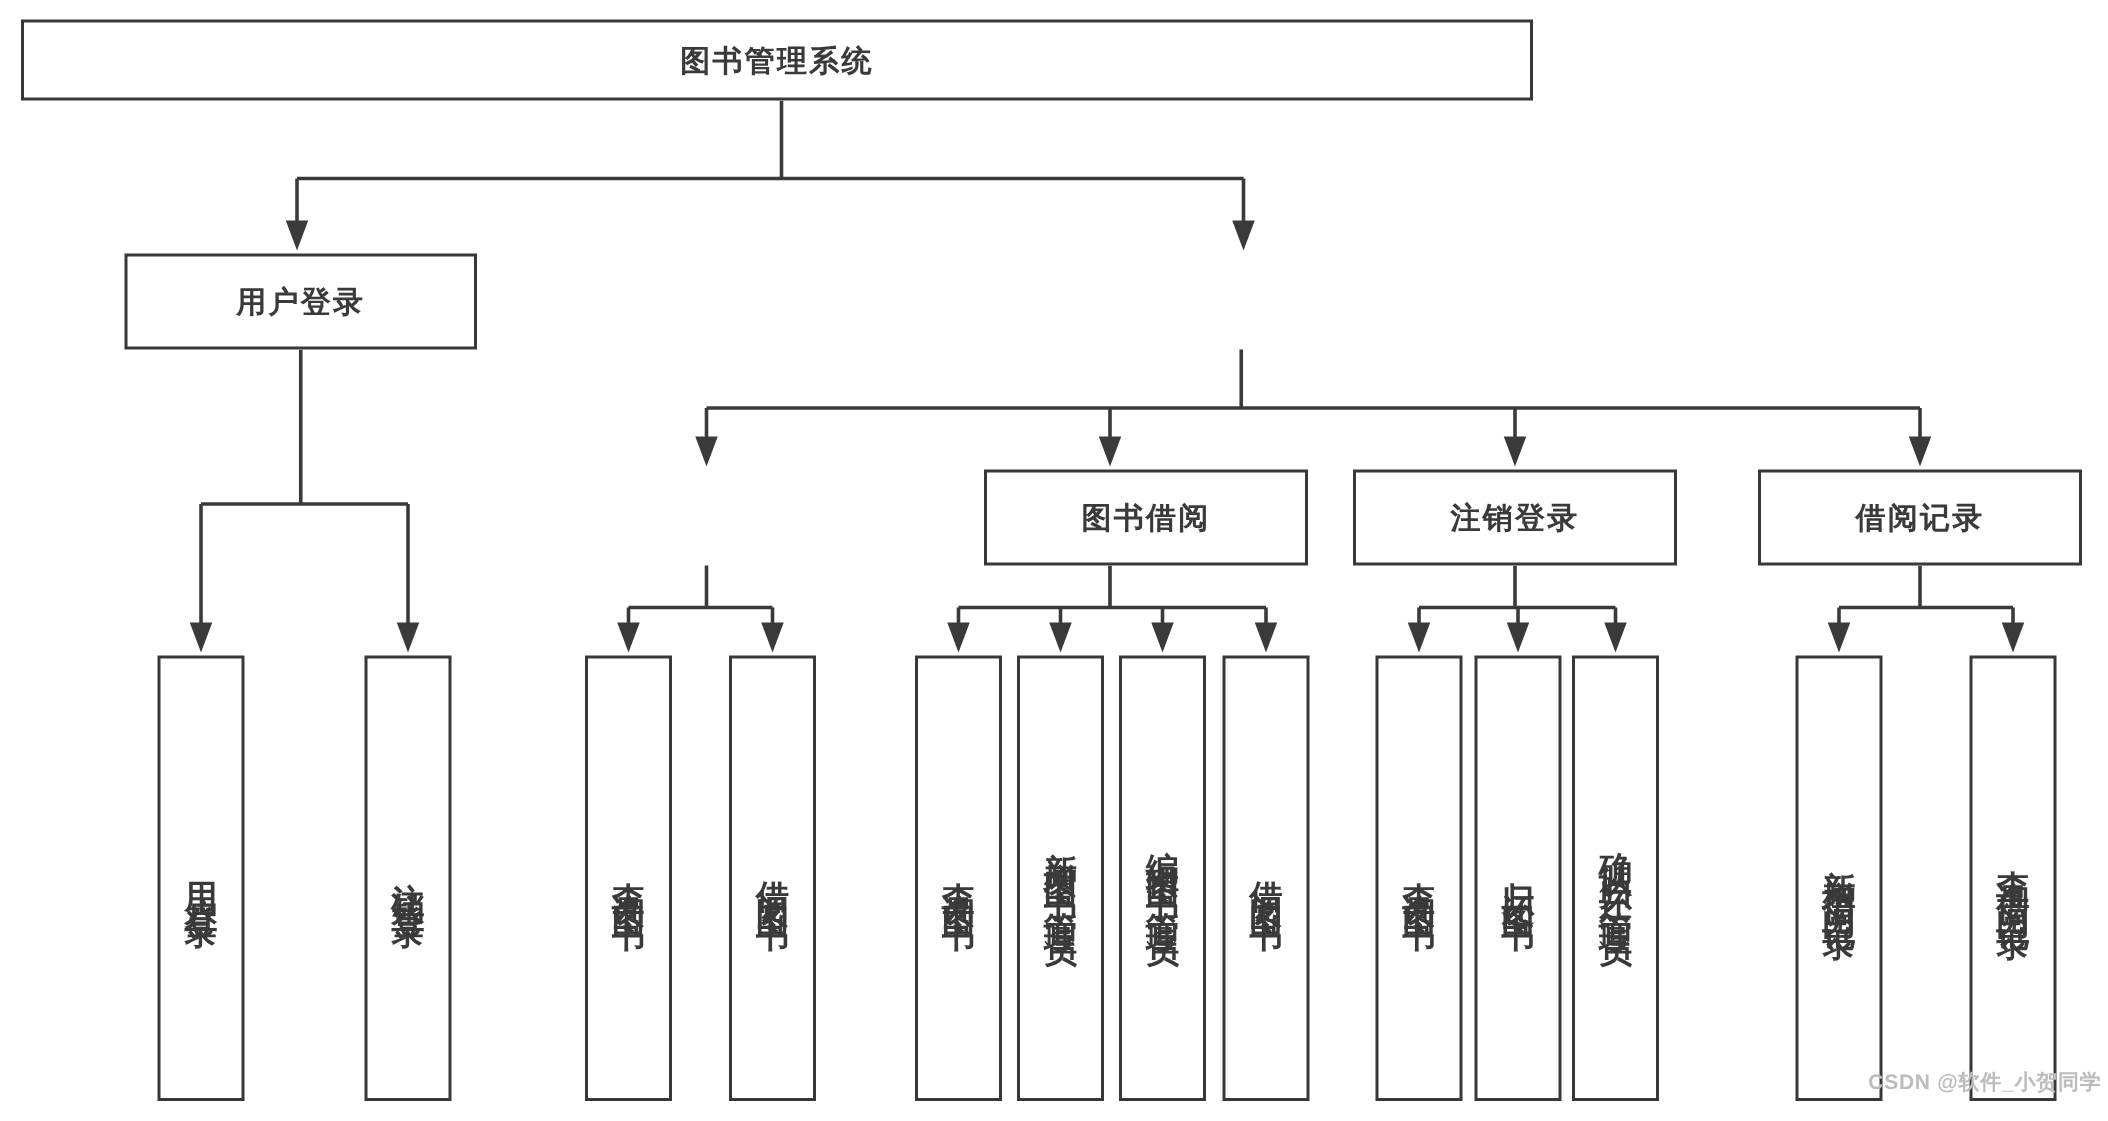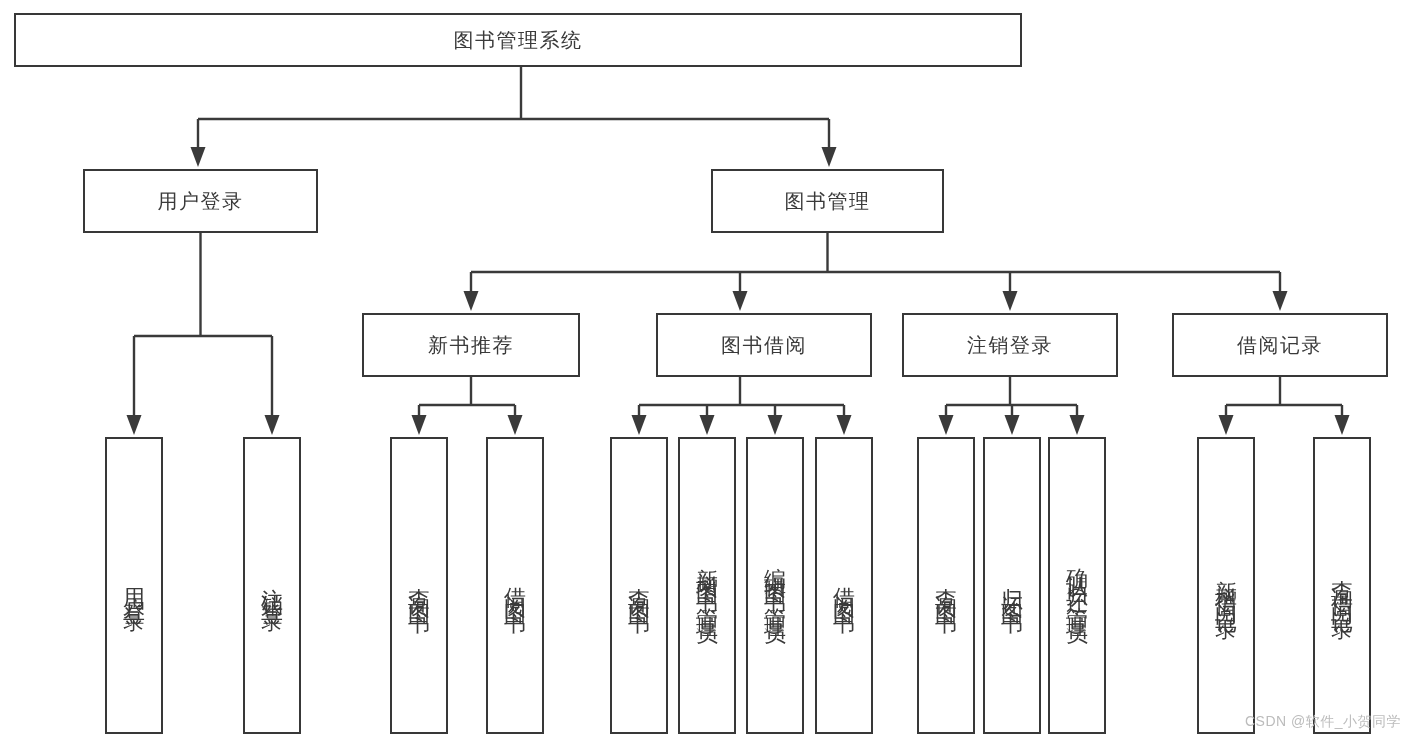--- a/index.html
+++ b/index.html
@@ -2,20 +2,21 @@
 <html><head>
 <meta charset="utf-8">
 <style>
   html,body{margin:0;padding:0;background:#fff;}
   .stage{
     position:relative;
     width:1405px;height:747px;
     background:#ffffff;
     font-family:"Liberation Sans","DejaVu Sans",sans-serif;
     overflow:hidden;
+    font-weight:bold;
   }
   #wires{position:absolute;left:0;top:0;}
   .node{
     position:absolute;
     background:#ffffff;
     border:2px solid #383838;
     box-sizing:border-box;
     display:flex;
     align-items:center;
     justify-content:center;
@@ -133,27 +134,21 @@
       </g>
     </svg>
 
   <div class="node hnode" id="n-root">
     <span>图书管理系统</span>
   </div>
 
   <div class="node hnode" id="n-user">
     <span>用户登录</span>
   </div>
-  <div class="node hnode" id="n-mgmt">
-    <span>图书管理</span>
-  </div>
 
-  <div class="node hnode" id="n-rec">
-    <span>新书推荐</span>
-  </div>
   <div class="node hnode" id="n-borrow">
     <span>图书借阅</span>
   </div>
   <div class="node hnode" id="n-current">
     <span>注销登录</span>
   </div>
   <div class="node hnode" id="n-record">
     <span>借阅记录</span>
   </div>
 

